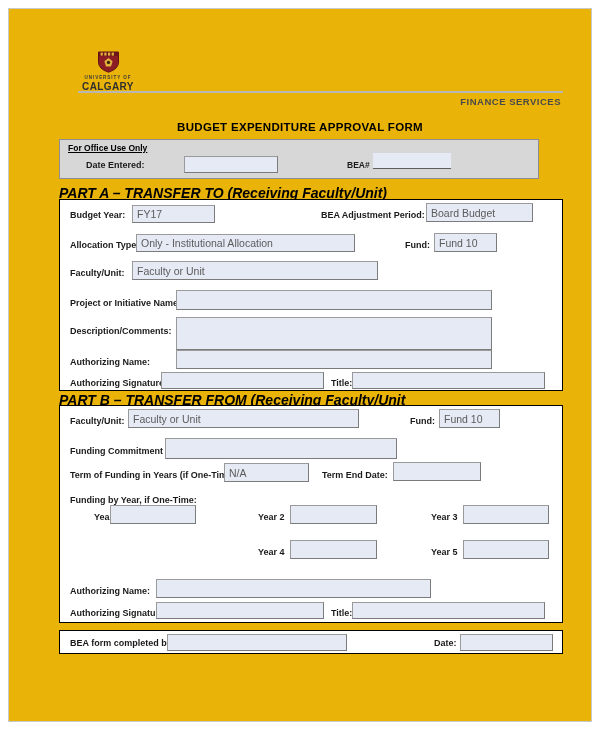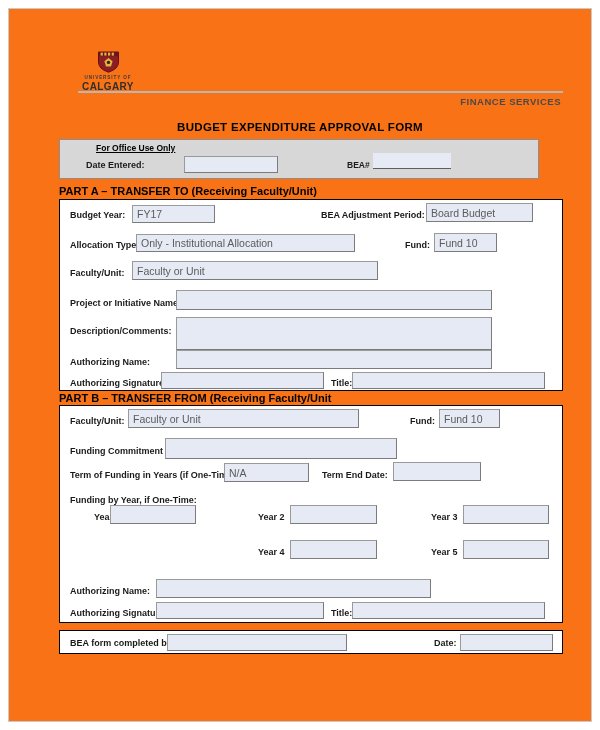--- a/index.html
+++ b/index.html
@@ -13,21 +13,21 @@
     overflow: hidden;
   }
 
   .page {
     position: absolute;
     left: 8px;
     top: 8px;
     width: 584px;
     height: 714px;
     border: 1px solid #c9c9c9;
-    background: #f97316;
+    background: #eab308;
   }
 
   
   .masthead {
     position: absolute;
     left: 0; top: 0; right: 0;
     height: 95px;
   }
   .logo-wrap {
     position: absolute;
@@ -114,39 +114,39 @@
     background: #d7d7d7;
     border: 1px solid #8d8d8d;
   }
   .office-title {
     position: absolute;
     left: 8px;
     top: 3px;
     font-size: 8.5px;
     font-weight: bold;
     text-decoration: underline;
-    margin-left: 28px;
   }
   .office-date-lbl { left: 26px; top: 20px; }
   .office-date-box { left: 124px; top: 16px; width: 94px; height: 17px; }
   .bea-lbl { left: 287px; top: 20px; font-size: 8.5px; }
   .bea-box {
     position: absolute;
     left: 313px; top: 13px; width: 78px; height: 16px;
     background: #e6eaf5;
     border-bottom: 1px solid #5e5e5e;
   }
 
   
   .sec-head {
     position: absolute;
-    font-size: 11px;
+    font-size: 14px;
     font-weight: bold;
     left: 50px;
     white-space: nowrap;
+    font-style: italic;
   }
 
   
   .sec-box {
     position: absolute;
     left: 50px;
     width: 504px;
     border: 1.5px solid #000000;
     background: #ffffff;
   }

